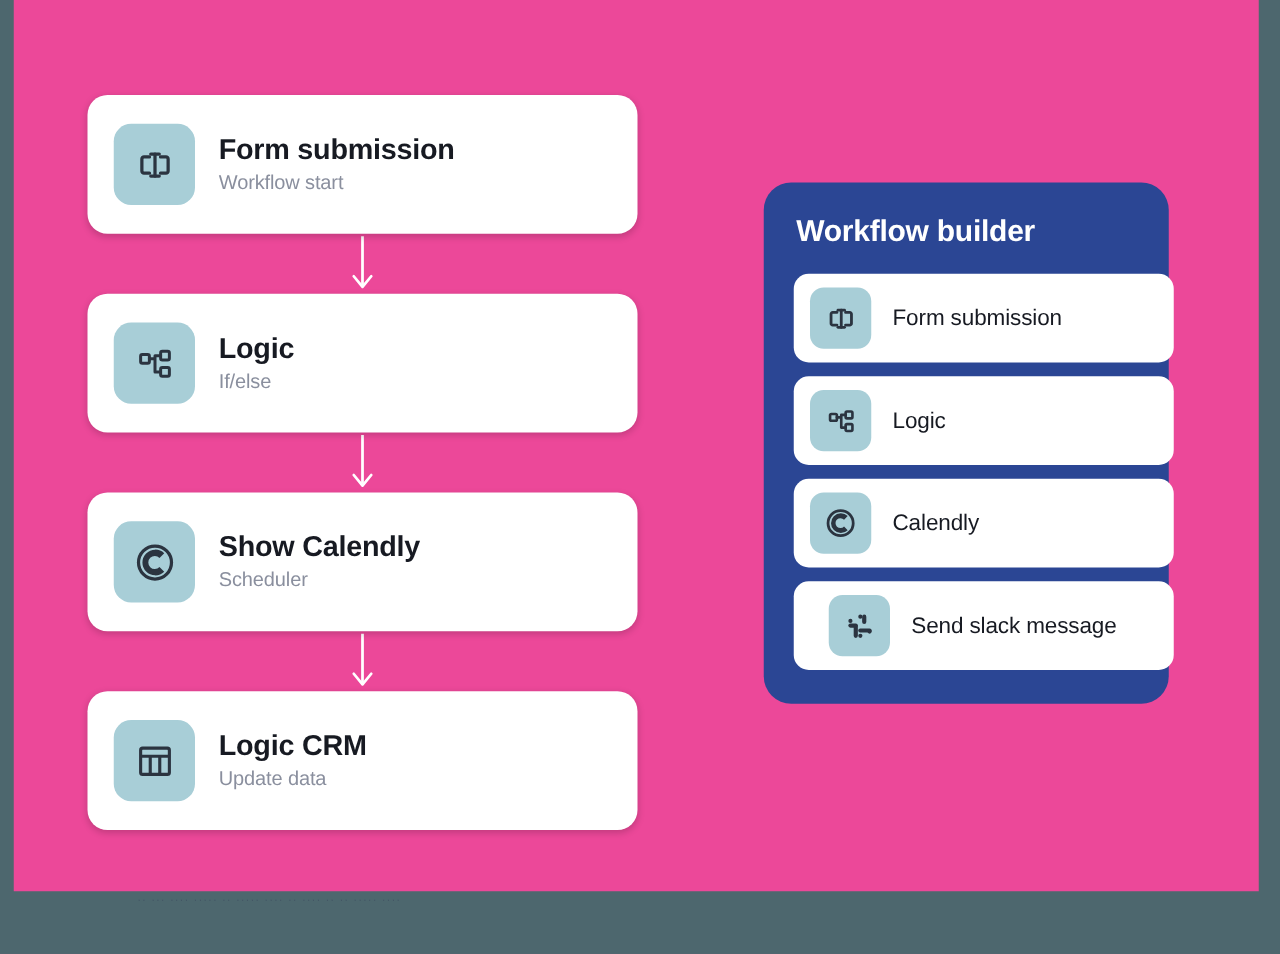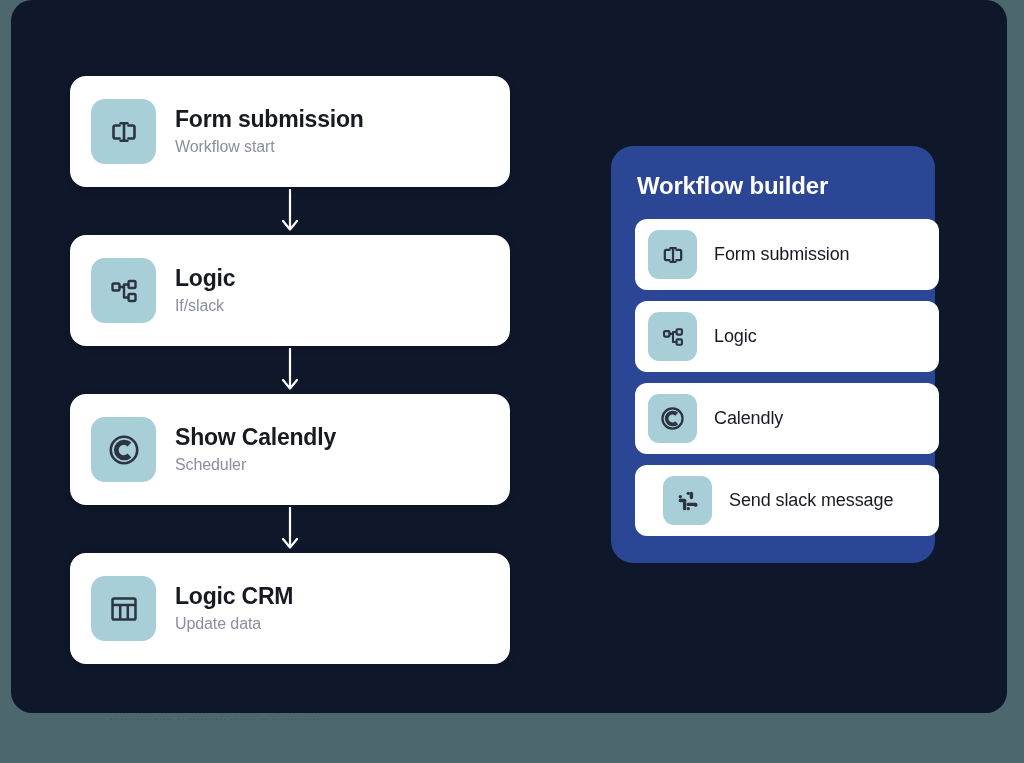--- a/index.html
+++ b/index.html
@@ -19,23 +19,22 @@
     background: #4d676e;
   }
 
   
   #canvas {
     position: absolute;
     left: 11px;
     top: 0px;
     width: 996px;
     height: 713px;
-    background: #0f172a;
+    background: #ec4899;
     overflow: hidden;
-    border-radius: 21px;
   }
 
   
   #ghost-strip {
     position: absolute;
     left: 110px;
     top: 715px;
     width: 370px;
     height: 12px;
     opacity: 0.30;
@@ -204,21 +203,21 @@
             <g fill="none" stroke="#2b3440" stroke-width="2.4" stroke-linejoin="round">
               <rect x="6.5" y="10.5" width="7" height="7" rx="1.4"></rect>
               <rect x="22.5" y="8" width="7" height="7" rx="1.4"></rect>
               <rect x="22.5" y="21" width="7" height="7" rx="1.4"></rect>
               <path d="M13.5 14 H18 M18 14 V11.5 H22.5 M18 14 V24.5 H22.5" stroke-linecap="round"></path>
             </g>
           </svg>
         </div>
         <div class="flow-text">
           <div class="flow-title">Logic</div>
-          <div class="flow-sub">If/slack</div>
+          <div class="flow-sub">If/else</div>
         </div>
       </div>
 
       <div class="arrow-wrap">
         <svg class="ico" width="22" height="46" viewBox="0 0 22 46" aria-hidden="true">
           <line x1="11" y1="1" x2="11" y2="40" stroke="#ffffff" stroke-width="2.2"></line>
           <polyline points="4,33 11,41.5 18,33" fill="none" stroke="#ffffff" stroke-width="2.2" stroke-linecap="round" stroke-linejoin="round"></polyline>
         </svg>
       </div>
 

